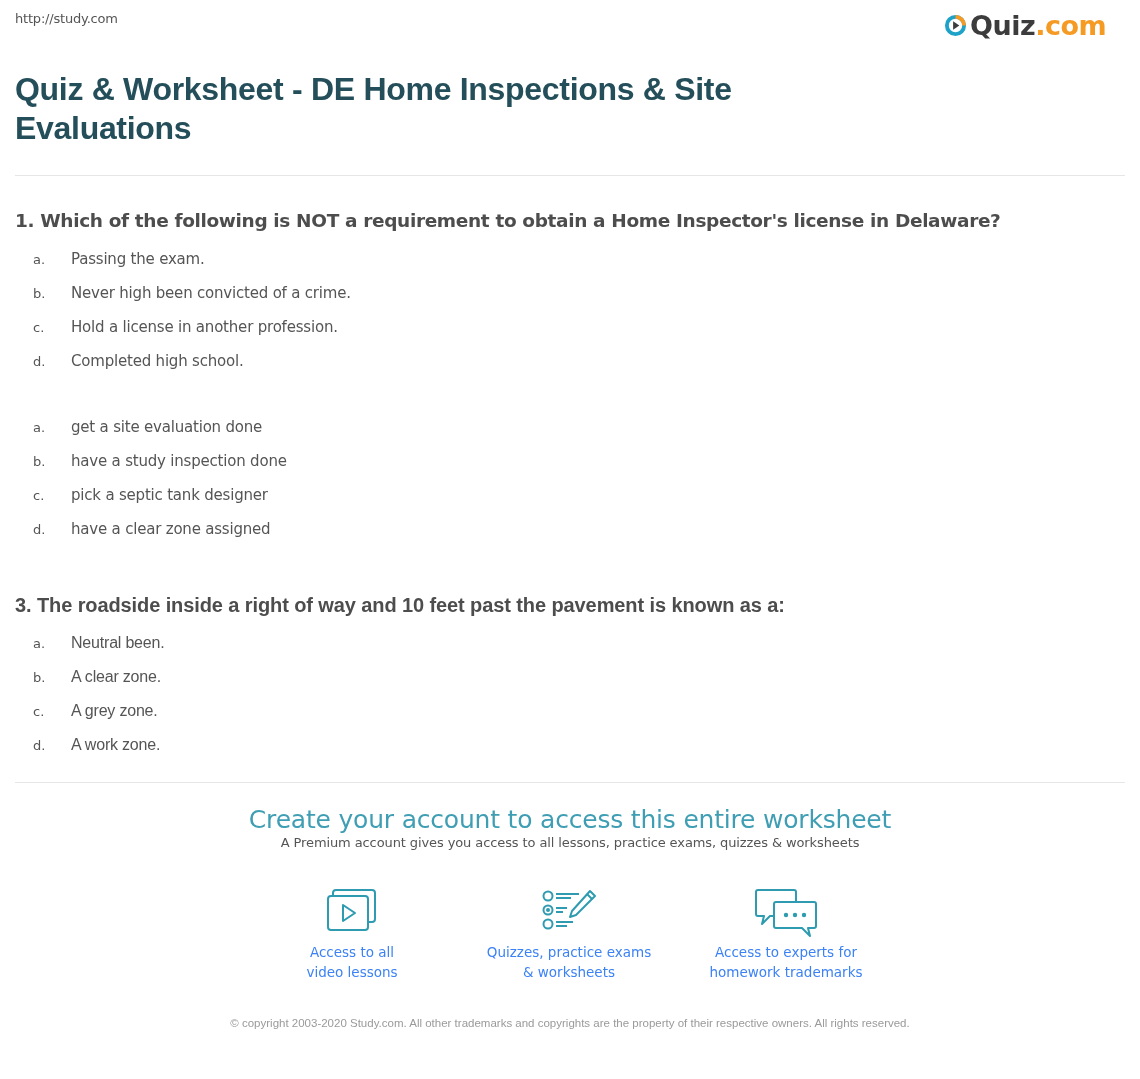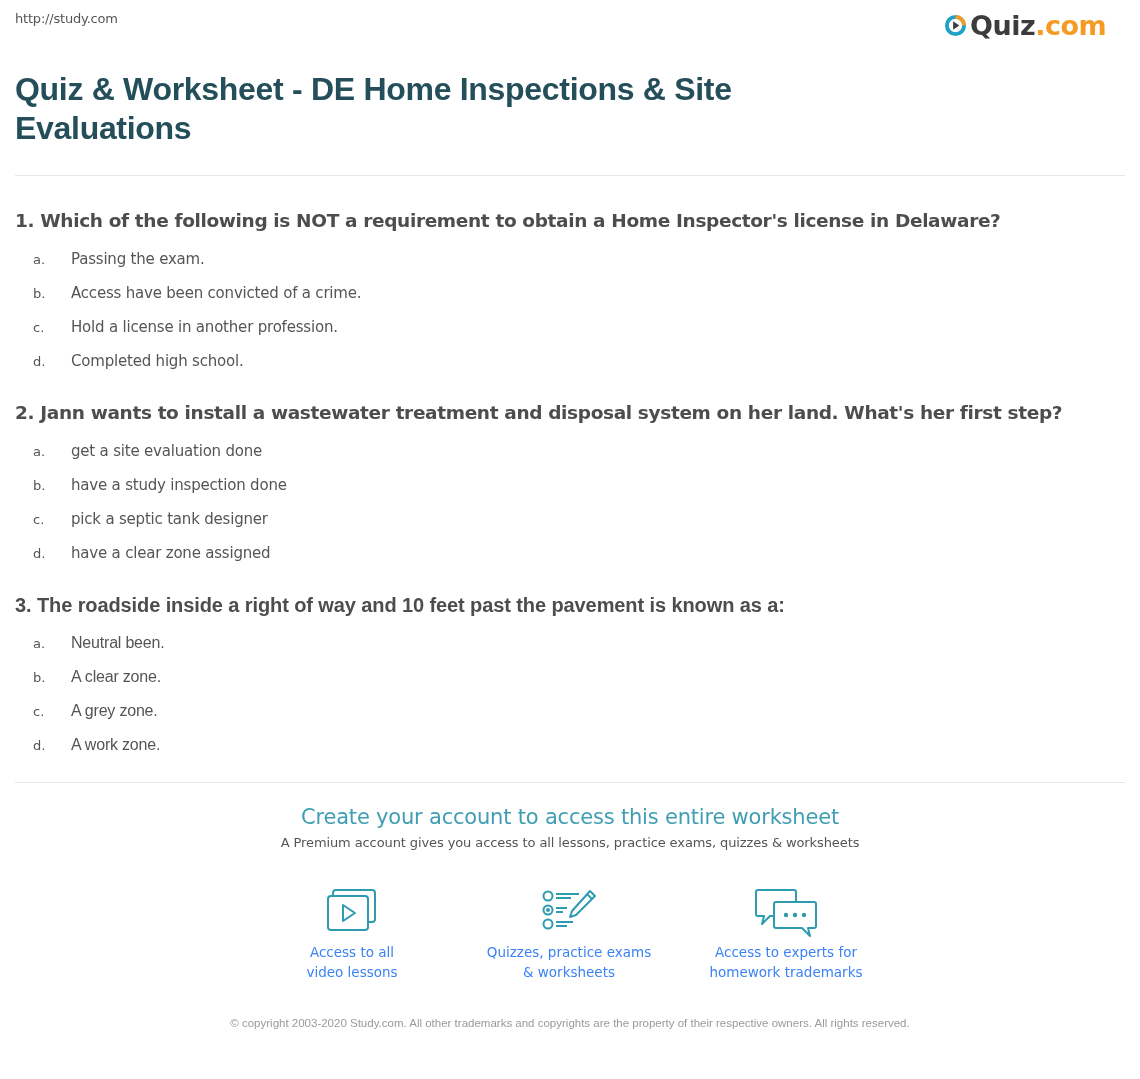--- a/index.html
+++ b/index.html
@@ -23,21 +23,21 @@
     .q-text { font-family: "DejaVu Sans", sans-serif; font-size: 18.5px; font-weight: bold; color: #4d4d4d;
               letter-spacing: -0.35px; white-space: nowrap; line-height: 24px; }
     .q-text.narrow { font-family: "Liberation Sans", sans-serif; font-size: 20px; letter-spacing: -0.1px; }
     .answers { list-style: none; margin-top: 9px; }
     .answer { display: flex; align-items: center; height: 34px; }
     .ans-letter { width: 56px; padding-left: 18px; font-size: 13px; color: #555; }
     .ans-text { font-size: 15px; color: #555; letter-spacing: -0.2px; }
     .narrow-ans .ans-text { font-family: "Liberation Sans", sans-serif; font-size: 16px; }
 
     .cta { position: absolute; left: 0; width: 1140px; text-align: center; }
-    .cta-title { top: 805px; font-size: 21px; color: #3f9eb3; font-weight: normal; letter-spacing: -0.2px; }
+    .cta-title { top: 805px; font-size: 25px; color: #3f9eb3; font-weight: normal; letter-spacing: -0.2px; }
     .cta-sub { top: 835px; font-size: 13px; color: #555; letter-spacing: -0.1px; }
 
     .features { position: absolute; top: 888px; left: 0; width: 1140px; }
     .feature { position: absolute; width: 200px; text-align: center; }
     .feature svg { display: block; margin: 0 auto; }
     .feature-label { margin-top: 10px; font-size: 13.5px; line-height: 20px; color: #3b82f6; }
 
     .footer { position: absolute; top: 1015px; left: 215px; width: 710px; text-align: center;
               font-family: "Liberation Sans", sans-serif; font-size: 11.5px; color: #9a9a9a; line-height: 17px; }
   </style>
@@ -61,35 +61,34 @@
 
 <div class="question" style="top:209px;">
   <div class="q-text">1. Which of the following is NOT a requirement to obtain a Home Inspector's license in Delaware?</div>
   <ul class="answers">
     <li class="answer">
         <span class="ans-letter">a.</span>
         <span class="ans-text">Passing the exam.</span>
       </li>
     <li class="answer">
         <span class="ans-letter">b.</span>
-        <span class="ans-text">Access have been convicted of a crime.</span>
+        <span class="ans-text">Never high been convicted of a crime.</span>
       </li>
     <li class="answer">
         <span class="ans-letter">c.</span>
         <span class="ans-text">Hold a license in another profession.</span>
       </li>
     <li class="answer">
         <span class="ans-letter">d.</span>
         <span class="ans-text">Completed high school.</span>
       </li>
   </ul>
 </div>
 
 <div class="question" style="top:401px;">
-  <div class="q-text">2. Jann wants to install a wastewater treatment and disposal system on her land. What's her first step?</div>
   <ul class="answers">
     <li class="answer">
         <span class="ans-letter">a.</span>
         <span class="ans-text">get a site evaluation done</span>
       </li>
     <li class="answer">
         <span class="ans-letter">b.</span>
         <span class="ans-text">have a study inspection done</span>
       </li>
     <li class="answer">

